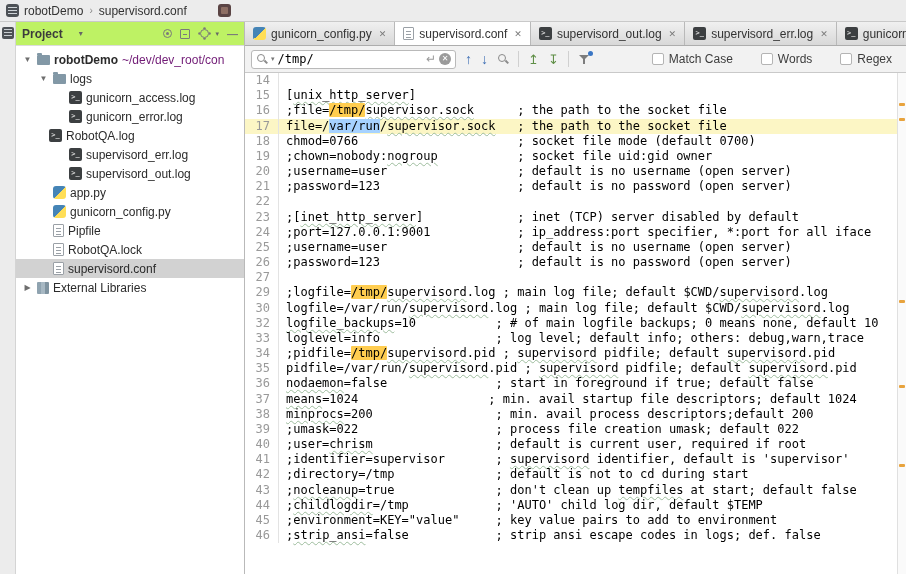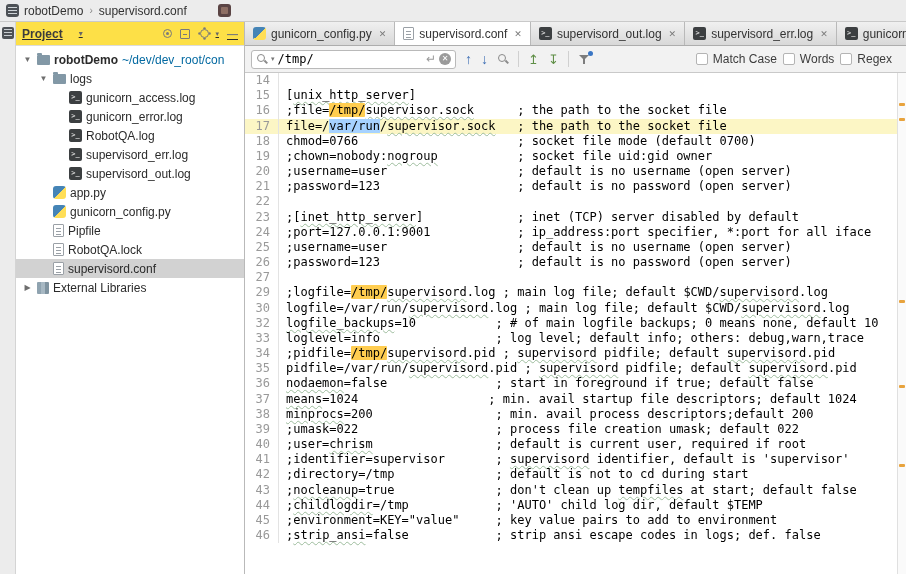--- a/index.html
+++ b/index.html
@@ -19,40 +19,40 @@
   .main { display:flex; height:552px; }
 
   
   .toolstrip { width:16px; background:#ececec; border-right:1px solid #d4d4d4; flex:none; padding-top:5px; display:flex; flex-direction:column; align-items:center; }
   .strip-ico { width:12px; height:12px; background:#4d5156; border-radius:2px; position:relative; }
   .strip-ico::after { content:''; position:absolute; left:2px; right:2px; top:2px; bottom:2px;
     background:repeating-linear-gradient(#c9cdd1 0 1px, transparent 1px 3px); }
 
   
   .project-panel { width:229px; flex:none; background:#fff; border-right:1px solid #b9b9b9; display:flex; flex-direction:column; overflow:hidden; }
-  .pp-header { height:24px; flex:none; background:#fde047; border-bottom:1px solid #dcdcdc; display:flex; align-items:center; padding:0 6px; gap:16px;text-decoration:underline; }
+  .pp-header { height:24px; flex:none; background:#bef264; border-bottom:1px solid #dcdcdc; display:flex; align-items:center; padding:0 6px; gap:16px; }
   .pp-title { font-weight:bold; color:#3c3c3c; }
   .pp-caret { font-size:8px; color:#666; }
   .pp-icons { margin-left:auto; display:flex; align-items:center; gap:8px; }
   .locate { width:9px; height:9px; border:1.5px solid #7a7a7a; border-radius:50%; position:relative; }
   .locate::after { content:''; position:absolute; left:2px; top:2px; width:3px; height:3px; background:#7a7a7a; border-radius:50%; }
   .collapse { width:10px; height:10px; border:1px solid #7a7a7a; border-radius:1px; position:relative; }
   .collapse::after { content:''; position:absolute; left:2px; right:2px; top:4px; height:1px; background:#7a7a7a; }
   .gear { width:9px; height:9px; border:1.5px solid #7a7a7a; border-radius:50%; position:relative; margin:2px;
     box-shadow:0 -5px 0 -3.2px #7a7a7a, 0 5px 0 -3.2px #7a7a7a, -5px 0 0 -3.2px #7a7a7a, 5px 0 0 -3.2px #7a7a7a; }
   .tiny-caret { font-size:7px; color:#666; margin-left:-4px; }
   .hide-ico { color:#7a7a7a; font-weight:bold; font-size:11px; line-height:10px; }
 
   .pp-tree { padding-top:4px; overflow:hidden; }
   .trow { height:19px; display:flex; align-items:center; gap:4px; white-space:nowrap; cursor:default; }
   .trow.selected { background:#d2d2d2; }
   .trow.bold .tlabel { font-weight:bold; }
   .chev { width:11px; flex:none; text-align:center; font-size:8px; color:#6e6e6e; }
   .tlabel { color:#2b2b2b; }
-  .thint { color:#0369a1; overflow:hidden; text-overflow:clip; }
+  .thint { color:#701a75; overflow:hidden; text-overflow:clip; }
 
   
   .fic { flex:none; display:inline-block; }
   .fic-folder { width:13px; height:10px; background:#8298a6; border-radius:1px; position:relative; }
   .fic-folder::before { content:''; position:absolute; top:-2px; left:0; width:5px; height:2px; background:#8298a6; border-radius:1px 1px 0 0; }
   .fic-console { width:13px; height:13px; border-radius:2px; background:#3c3f41; color:#d8d8d8; font:bold 7px/13px "DejaVu Sans Mono", monospace; text-align:center; }
   .fic-console::after { content:'>_'; }
   .fic-python { width:13px; height:13px; border-radius:3px; background:linear-gradient(135deg,#4584b6 0 50%,#ffde57 50% 100%); }
   .fic-text { width:11px; height:13px; background:#fff; border:1px solid #9aa0a6; border-radius:1px; position:relative; }
   .fic-text::after { content:''; position:absolute; left:2px; right:2px; top:3px; height:7px;
@@ -78,21 +78,21 @@
   .search-input { border:none; outline:none; background:transparent; flex:1; min-width:0; font:12px "DejaVu Sans Mono", monospace; color:#000; }
   .enter-glyph { color:#9a9a9a; font-size:12px; flex:none; }
   .clear-btn { width:12px; height:12px; border-radius:50%; background:#9a9a9a; color:#fff; font-size:8px; line-height:12px; text-align:center; flex:none; }
   .arr { color:#3f6fb5; font-size:14px; font-weight:bold; line-height:14px; }
   .fb-div { width:1px; height:16px; background:#d0d0d0; }
   .tocc { font-size:13px; color:#5f8f46; line-height:13px; }
   .funnel { position:relative; width:13px; height:13px; }
   .funnel::before { content:''; position:absolute; left:1px; top:2px; border-left:5px solid transparent; border-right:5px solid transparent; border-top:5px solid #7d7d7d; }
   .funnel::after { content:''; position:absolute; left:5px; top:6px; width:2px; height:5px; background:#7d7d7d; }
   .funnel .dot { position:absolute; right:-2px; top:-2px; width:5px; height:5px; border-radius:50%; background:var(--accent-blue,#3a76c4); }
-  .find-options { margin-left:auto; display:flex; align-items:center; gap:6px; padding-right:8px; }
+  .find-options { margin-left:auto; display:flex; align-items:center; gap:28px; padding-right:8px; }
   .fopt { display:flex; align-items:center; gap:5px; cursor:default; }
   .cbox { width:12px; height:12px; background:#fff; border:1px solid #b4b4b4; border-radius:2px; flex:none; }
   .fopt-label { color:#3c3c3c; white-space:nowrap; }
 
   
   .editor { flex:1; position:relative; background:#fff; overflow:hidden; }
   .lines { position:absolute; left:0; top:0; right:9px; bottom:0; }
   .crow { height:15.18px; display:flex; font:12px/15.18px "DejaVu Sans Mono", monospace; }
   .crow.cur { background:var(--caret-row-bg,#fcf6c5); }
   .gut { width:34px; flex:none; text-align:right; padding-right:8px; color:#999; border-right:1px solid #e3e3e3; }
@@ -150,21 +150,21 @@
           <div class="trow" style="padding-left: 38px;">
             <span class="chev"></span>
             <span class="fic fic-console"></span>
             <span class="tlabel">gunicorn_access.log</span>
           </div>
           <div class="trow" style="padding-left: 38px;">
             <span class="chev"></span>
             <span class="fic fic-console"></span>
             <span class="tlabel">gunicorn_error.log</span>
           </div>
-          <div class="trow" style="padding-left: 38px;">
+          <div class="trow" style="padding-left: 18px;">
             <span class="chev"></span>
             <span class="fic fic-console"></span>
             <span class="tlabel">RobotQA.log</span>
           </div>
           <div class="trow" style="padding-left: 38px;">
             <span class="chev"></span>
             <span class="fic fic-console"></span>
             <span class="tlabel">supervisord_err.log</span>
           </div>
           <div class="trow" style="padding-left: 38px;">

